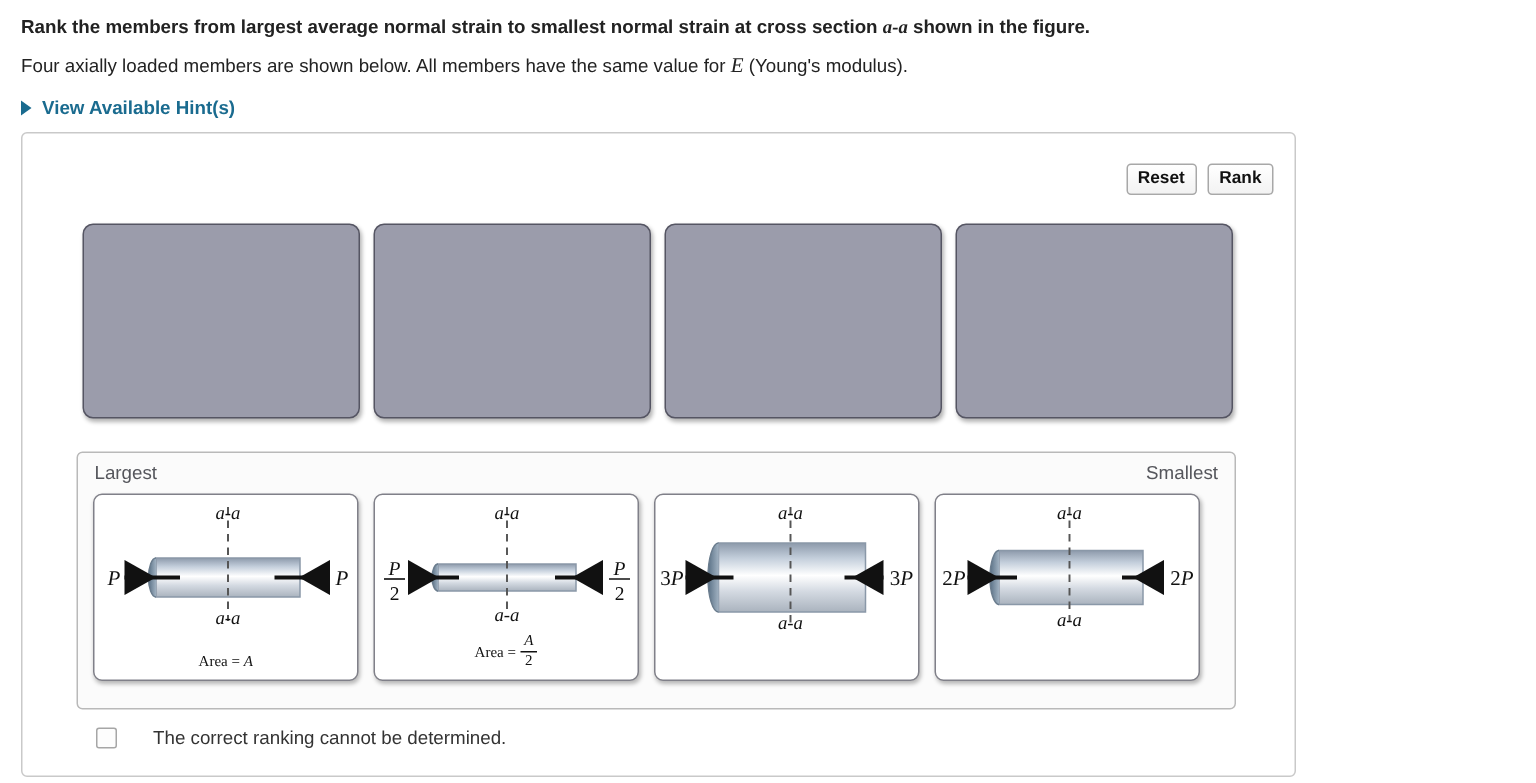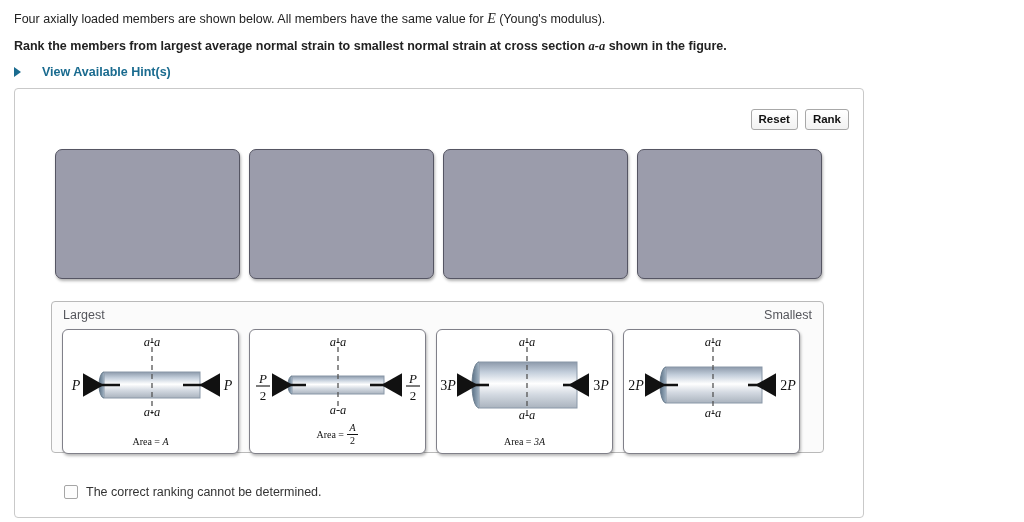--- a/index.html
+++ b/index.html
@@ -32,21 +32,21 @@
     font-size: 14px;
   }
   .mathvar-sm {
     font-family: "Liberation Serif", serif;
     font-style: italic;
   }
 
   .hint-row {
     display: flex;
     align-items: center;
-    gap: 21px;
+    gap: 7px;
     margin-top: 10px;
     margin-bottom: 9px;
   }
   .hint-tri {
     width: 0; height: 0;
     border-left: 7px solid #1a6b8f;
     border-top: 5px solid transparent;
     border-bottom: 5px solid transparent;
     flex: none;
   }
@@ -107,21 +107,21 @@
     box-shadow: 1px 2px 3px rgba(0,0,0,0.30);
     box-sizing: border-box;
   }
 
   
   .bank {
     position: absolute;
     left: 36px;
     top: 212px;
     width: 773px;
-    height: 152px;
+    height: 172px;
     border: 1px solid #b9b9b9;
     border-radius: 4px;
     background: #fbfbfb;
     box-sizing: border-box;
   }
   .bank-label {
     position: absolute;
     top: 6px;
     font-size: 12.5px;
     color: #55565c;
@@ -191,21 +191,21 @@
     padding: 1px 2px 0 2px;
   }
 
   
   .cannot-row {
     position: absolute;
     left: 36px;
     top: 396px;
     display: flex;
     align-items: center;
-    gap: 8px;
+    gap: 24px;
     padding-left: 13px;
   }
   .cbox {
     width: 12px;
     height: 12px;
     border: 1px solid #a6a6a6;
     background: #fdfdfd;
     border-radius: 2px;
     flex: none;
     cursor: pointer;
@@ -213,26 +213,26 @@
   .cannot-text {
     font-size: 12.5px;
     color: #333333;
   }
 </style>
 </head>
 <body>
 
 <div class="prompt-area">
 
+  <div class="prompt-line bold">
+    <span>Rank the members from largest average normal strain to smallest normal strain at cross section </span><span class="mathvar-sm">a-a</span><span> shown in the figure.</span>
+  </div>
+
   <div class="prompt-line">
     <span>Four axially loaded members are shown below. All members have the same value for </span><span class="mathvar">E</span><span> (Young's modulus).</span>
-  </div>
-
-  <div class="prompt-line bold">
-    <span>Rank the members from largest average normal strain to smallest normal strain at cross section </span><span class="mathvar-sm">a-a</span><span> shown in the figure.</span>
   </div>
 
   <div class="hint-row">
     <span class="hint-tri"></span>
     <span class="hint-link">View Available Hint(s)</span>
   </div>
 
 </div>
 
 <div class="answer-panel">
@@ -359,23 +359,20 @@
             <path d="M42,32 a7,23 0 0 0 0,46" fill="url(#capGrad3)" stroke="#6b7d8e" stroke-width="1"></path>
             <line x1="90" y1="8" x2="90" y2="86" stroke="#555555" stroke-width="1.3" stroke-dasharray="5,4"></line>
             <line x1="52" y1="55" x2="20" y2="55" stroke="#111111" stroke-width="2.6" marker-end="url(#arrL3)"></line>
             <line x1="126" y1="55" x2="152" y2="55" stroke="#111111" stroke-width="2.6" marker-end="url(#arrL3)"></line>
             <text x="90" y="16" font-family="Liberation Serif, serif" font-size="12.5" font-style="italic" text-anchor="middle" fill="#111">a-a</text>
             <text x="90" y="89" font-family="Liberation Serif, serif" font-size="12.5" font-style="italic" text-anchor="middle" fill="#111">a-a</text>
             <text x="11" y="60" font-family="Liberation Serif, serif" font-size="14" text-anchor="middle" fill="#111">3<tspan font-style="italic">P</tspan></text>
             <text x="164" y="60" font-family="Liberation Serif, serif" font-size="14" text-anchor="middle" fill="#111">3<tspan font-style="italic">P</tspan></text>
           </svg>
         </div>
-        <div class="area-label">
-          <span>Area = </span><span class="it">3A</span>
-        </div>
       </div>
 
       <div class="card">
         <div class="fig">
           <svg width="175" height="92" viewBox="0 0 175 92" xmlns="http://www.w3.org/2000/svg">
             <defs>
               <linearGradient id="barGrad4" x1="0" y1="0" x2="0" y2="1">
                 <stop offset="0%" stop-color="#8d9aab"></stop>
                 <stop offset="22%" stop-color="#c3cedb"></stop>
                 <stop offset="47%" stop-color="#ffffff"></stop>

